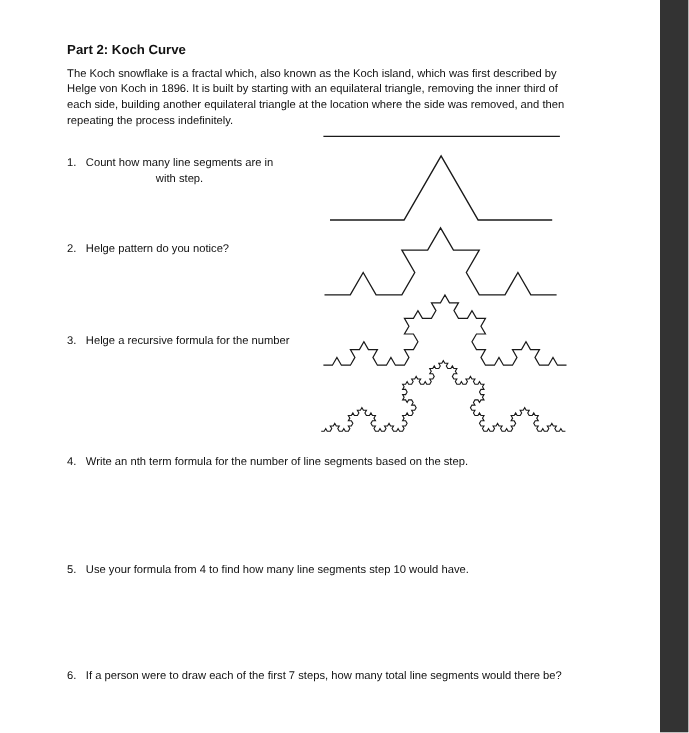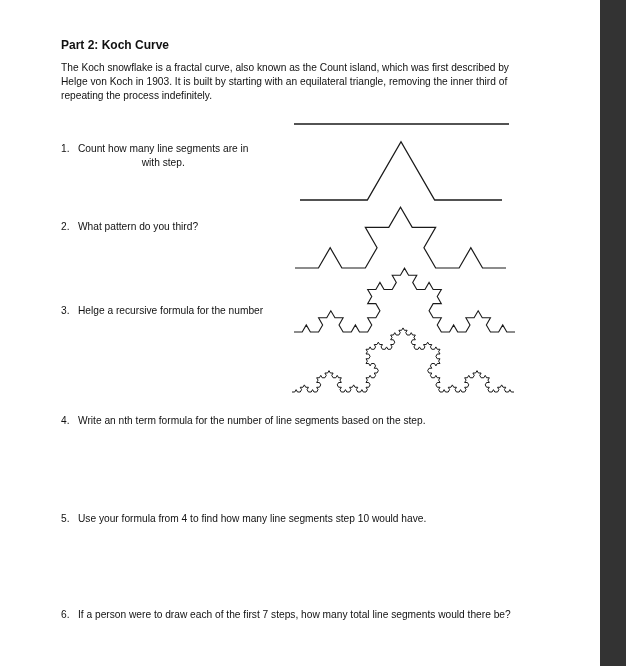--- a/index.html
+++ b/index.html
@@ -95,37 +95,38 @@
     }
   </style>
 </head>
 <body>
 
 <div class="page">
 
   <div class="title">Part 2:  Koch Curve</div>
 
   <div class="intro">
-    <span>The Koch snowflake is a fractal curve, also known as the Count island, which was first described by</span>
-    <span>Helge von Koch in 1903. It is built by starting with an equilateral triangle, removing the inner third of</span>
+    <span>The Koch snowflake is a fractal which, also known as the Koch island, which was first described by</span>
+    <span>Helge von Koch in 1896. It is built by starting with an equilateral triangle, removing the inner third of</span>
+    <span>each side, building another equilateral triangle at the location where the side was removed, and then</span>
     <span>repeating the process indefinitely.</span>
   </div>
 
   <div class="q" style="top:142px;">
     <span class="num">1.</span>
     <span class="text">
       <span>Count how many line segments are in</span>
       <span>with step.</span>
     </span>
   </div>
 
   <div class="q" style="top:220px;">
     <span class="num">2.</span>
     <span class="text">
-      <span>What pattern do you third?</span>
+      <span>Helge pattern do you notice?</span>
     </span>
   </div>
 
   <div class="q" style="top:304px;">
     <span class="num">3.</span>
     <span class="text">
       <span>Helge a recursive formula for the number</span>
     </span>
   </div>
 

